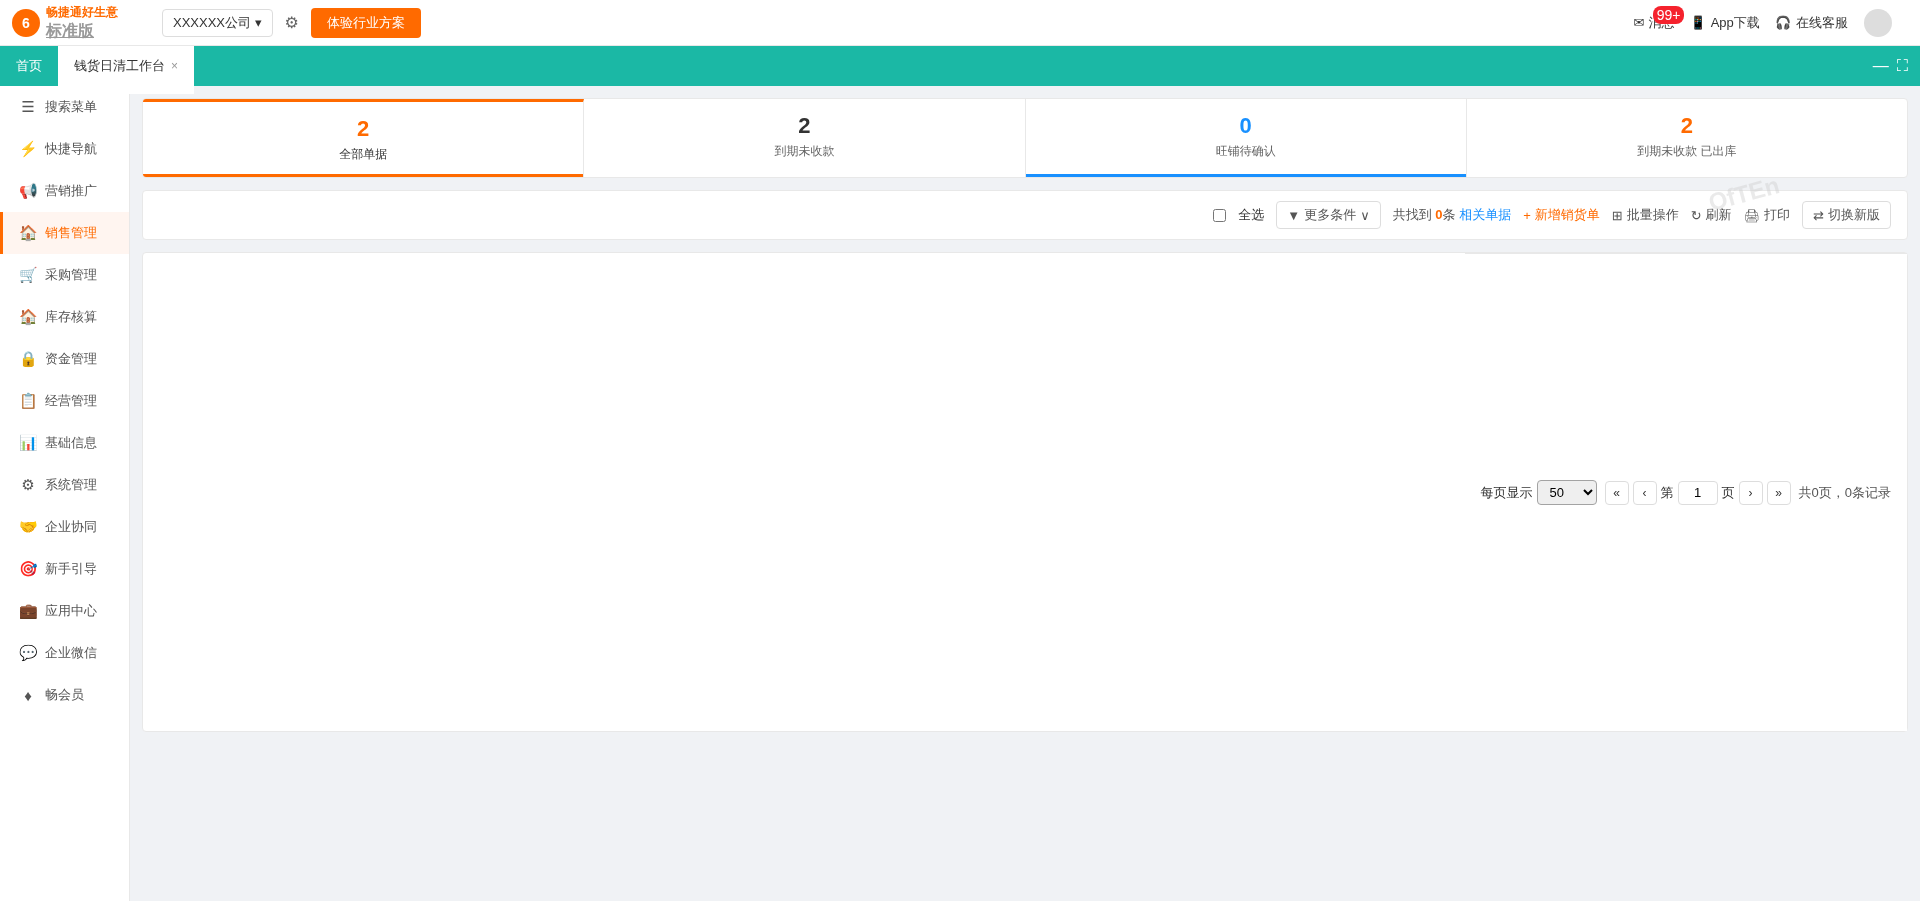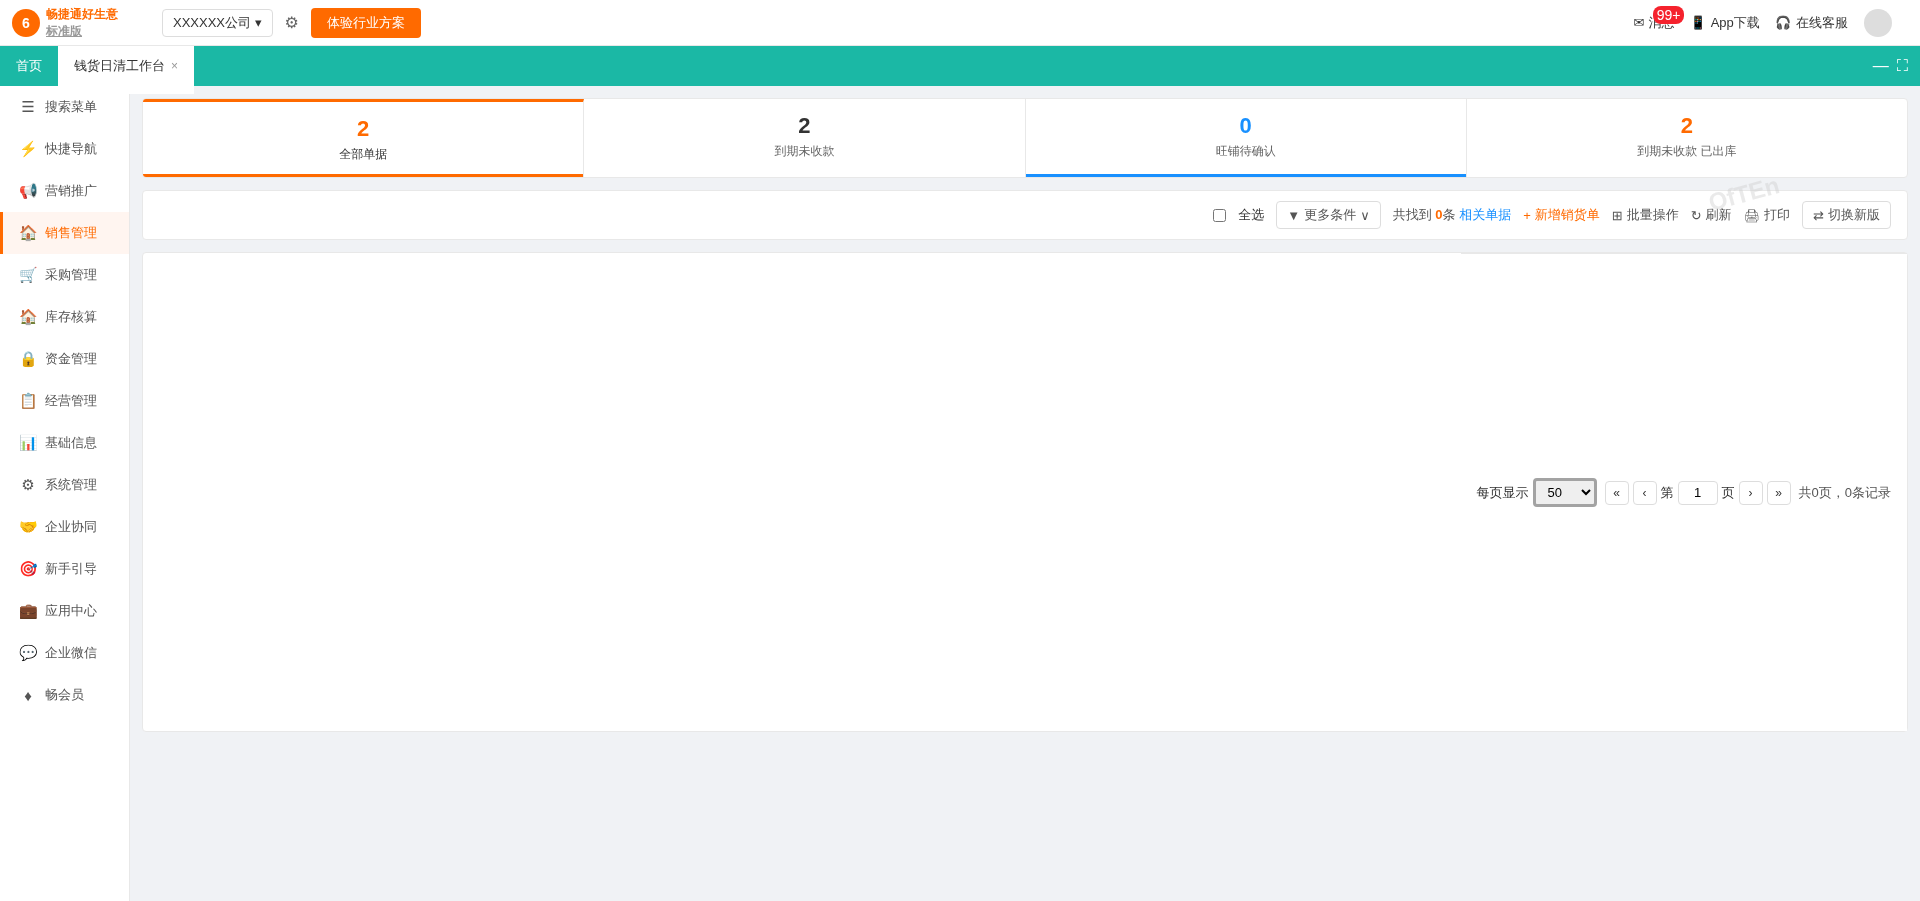--- a/index.html
+++ b/index.html
@@ -30,21 +30,21 @@
       width: 28px; height: 28px;
       background: #ff6a00;
       border-radius: 50%;
       display: flex; align-items: center; justify-content: center;
       color: #fff;
       font-size: 14px;
       font-weight: bold;
     }
     .logo-text-area { display: flex; flex-direction: column; }
     .logo-main { font-size: 12px; color: #ff6a00; font-weight: bold; }
-    .logo-sub { font-size: 12px; color: #999; text-decoration: underline; }
+    .logo-sub { font-size: 16px; color: #999; text-decoration: underline; }
     .company-selector {
       display: flex; align-items: center; gap: 4px;
       border: 1px solid #ddd;
       border-radius: 4px;
       padding: 4px 10px;
       cursor: pointer;
       margin-left: 8px;
       font-size: 13px;
     }
     .header-center { flex: 1; display: flex; align-items: center; gap: 12px; padding-left: 12px; }
@@ -236,21 +236,21 @@
       padding: 12px 16px;
       background: #fff;
       border-top: 1px solid #e8e8e8;
       justify-content: flex-end;
       font-size: 13px;
     }
     .per-page-select {
       display: flex; align-items: center; gap: 4px;
     }
     .select-box {
-      border: 3px solid #a3a3a3;
+      border: 1px solid #a3a3a3;
       border-radius: 4px;
       padding: 3px 8px;
       font-size: 13px;
       cursor: pointer;
     }
     .page-nav { display: flex; align-items: center; gap: 4px; }
     .page-btn { width: 24px; height: 24px; border: 1px solid #ddd; border-radius: 4px; display: flex; align-items: center; justify-content: center; cursor: pointer; font-size: 12px; }
     .page-input { width: 40px; height: 24px; border: 1px solid #ddd; border-radius: 4px; text-align: center; font-size: 13px; }
     .page-info { color: #555; }
 

